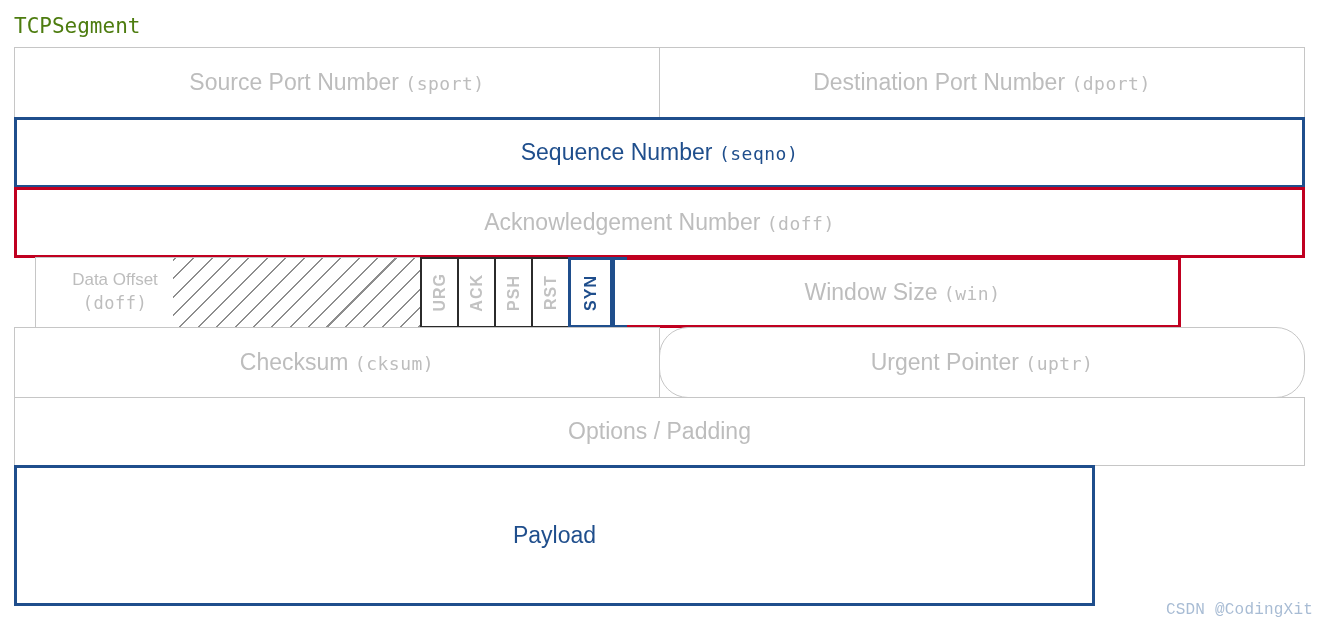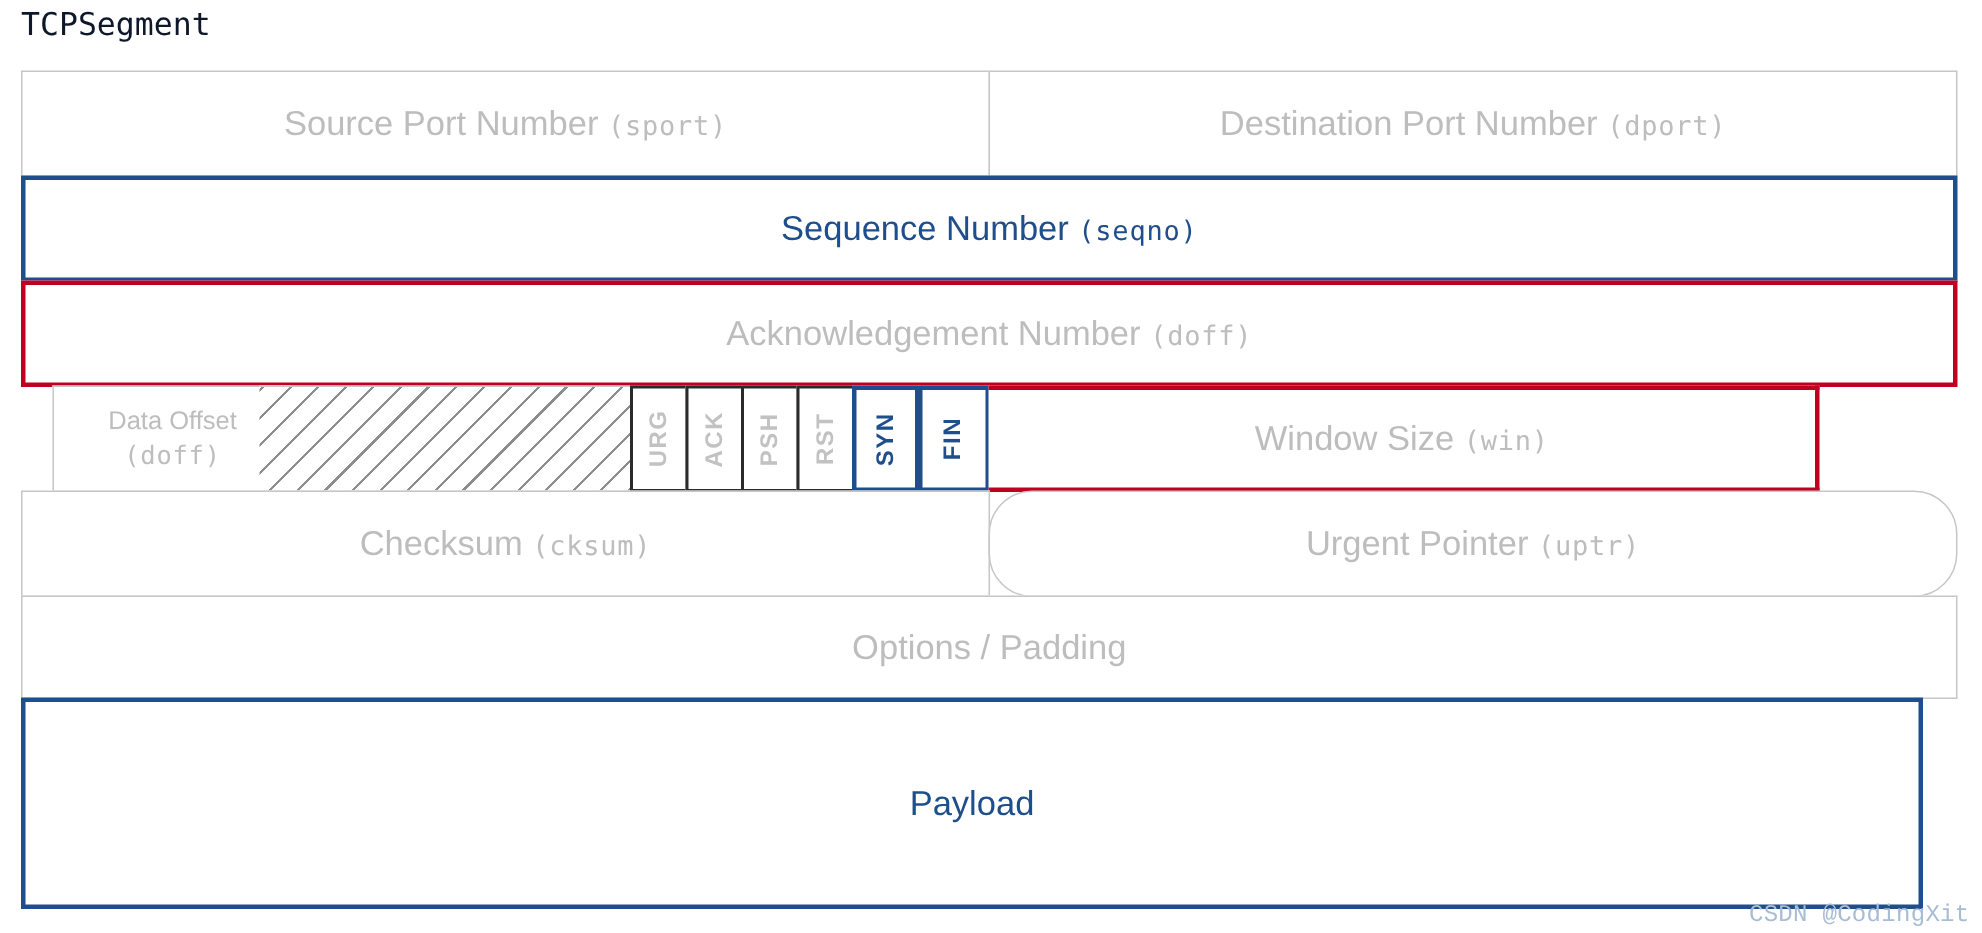--- a/index.html
+++ b/index.html
@@ -11,24 +11,24 @@
     width: 1321px;
     height: 622px;
     position: relative;
     font-family: "Liberation Sans", sans-serif;
     overflow: hidden;
   }
 
   #diagram-title {
     position: absolute;
     left: 14px;
-    top: 4px;
+    top: 14px;
     font-family: "DejaVu Sans Mono", "Liberation Mono", monospace;
     font-size: 21px;
-    color: #0f172a;
+    color: #4d7c0f;
     letter-spacing: 0px;
     white-space: nowrap;
   }
 
   #segment-table {
     position: absolute;
     left: 14px;
     top: 47px;
     width: 1291px;
     height: 559px;
@@ -215,21 +215,21 @@
     <div class="flag-cell flag-gray" style="left:517px; width:38px;">
       <span>RST</span>
     </div>
     <div class="flag-cell flag-blue" style="left:554px; width:45px;">
       <span>SYN</span>
     </div>
     <div class="flag-cell flag-blue" style="left:598px; width:48px;">
       <span>FIN</span>
     </div>
 
-    <div class="cell" style="left:645px; top:0px; width:554px; height:71px;
+    <div class="cell" style="left:613px; top:0px; width:554px; height:71px;
                 border-top:3px solid #c00020; border-bottom:3px solid #c00020;
                 border-right:3px solid #c00020; border-left:none;">
       <div class="cell-label gray-text">
         <span>Window Size</span>
         <span class="fname">(win)</span>
       </div>
     </div>
   </div>
 
   <div class="cell plain" style="left:0px; top:280px; width:646px; height:71px;">
@@ -242,19 +242,19 @@
     <div class="cell-label gray-text">
       <span>Urgent Pointer</span>
       <span class="fname">(uptr)</span>
     </div>
   </div>
 
   <div class="cell plain" style="left:0px; top:350px; width:1291px; height:69px;">
     <div class="cell-label gray-text">Options / Padding</div>
   </div>
 
-  <div class="cell blue-box" style="left:0px; top:418px; width:1268px; height:141px;">
+  <div class="cell blue-box" style="left:0px; top:418px; width:1081px; height:141px;">
     <div class="cell-label blue-text">Payload</div>
   </div>
 
 </div>
 
 <div id="watermark">CSDN @CodingXit</div>
 
 </body></html>

